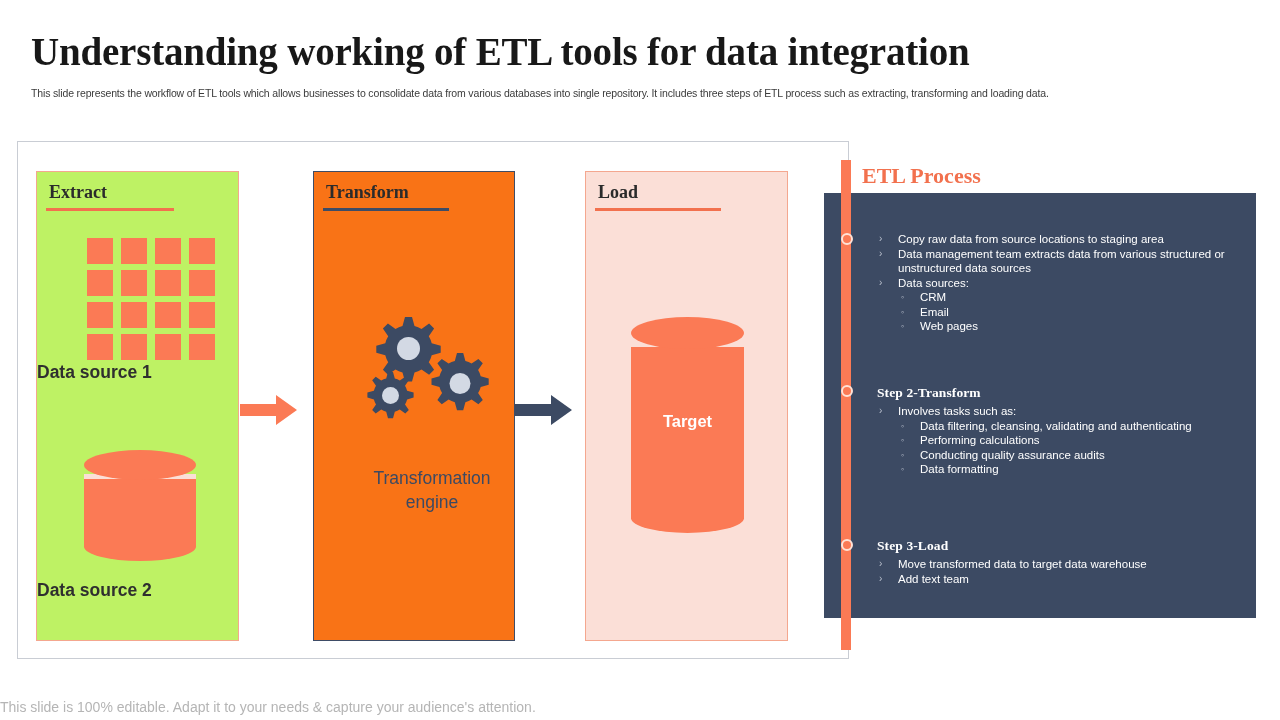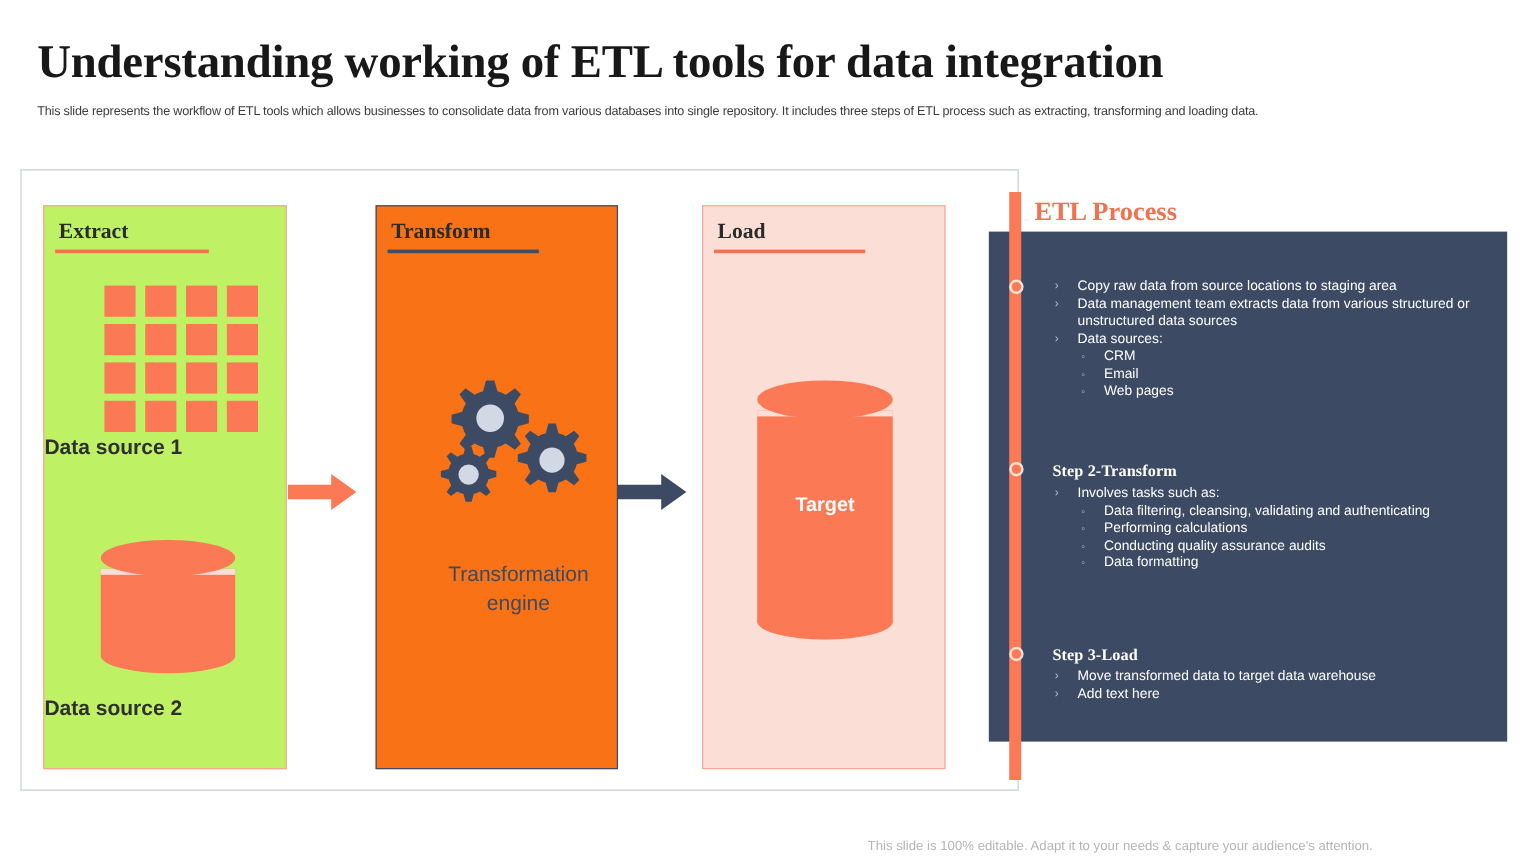--- a/index.html
+++ b/index.html
@@ -267,22 +267,22 @@
     color: #b9c0cd;
     font-size: 9px;
   }
 
   
   .footer-note {
     position: absolute;
     left: 0;
     top: 699px;
     width: 1144px;
-    text-align: right;
-    font-size: 11px;
+    text-align: left;
+    font-size: 14px;
     color: #b5b5b5;
   }
 </style>
 </head>
 <body>
 
 <div class="slide-title">Understanding working of ETL tools for data integration</div>
 <div class="slide-subtitle">This slide represents the workflow of ETL tools which allows businesses to consolidate data from various databases into single repository. It includes three steps of ETL process such as extracting, transforming and loading data.</div>
 
 <div class="content-frame"></div>
@@ -387,16 +387,16 @@
   <div class="bullet-l1"><span class="mk">›</span><span>Involves  tasks such as:</span></div>
   <div class="bullet-l2"><span class="mk">◦</span><span>Data filtering, cleansing, validating and authenticating</span></div>
   <div class="bullet-l2"><span class="mk">◦</span><span>Performing calculations</span></div>
   <div class="bullet-l2"><span class="mk">◦</span><span>Conducting quality assurance audits</span></div>
   <div class="bullet-l2"><span class="mk">◦</span><span>Data formatting</span></div>
 </div>
 
 <div class="step-block" style="top:538px">
   <div class="step-title">Step 3-Load</div>
   <div class="bullet-l1"><span class="mk">›</span><span>Move transformed  data to target data warehouse</span></div>
-  <div class="bullet-l1"><span class="mk">›</span><span>Add text here</span></div>
+  <div class="bullet-l1"><span class="mk">›</span><span>Add text team</span></div>
 </div>
 
 <div class="footer-note">This slide is 100% editable. Adapt it to your needs &amp; capture your audience's attention.</div>
 
 </body></html>

